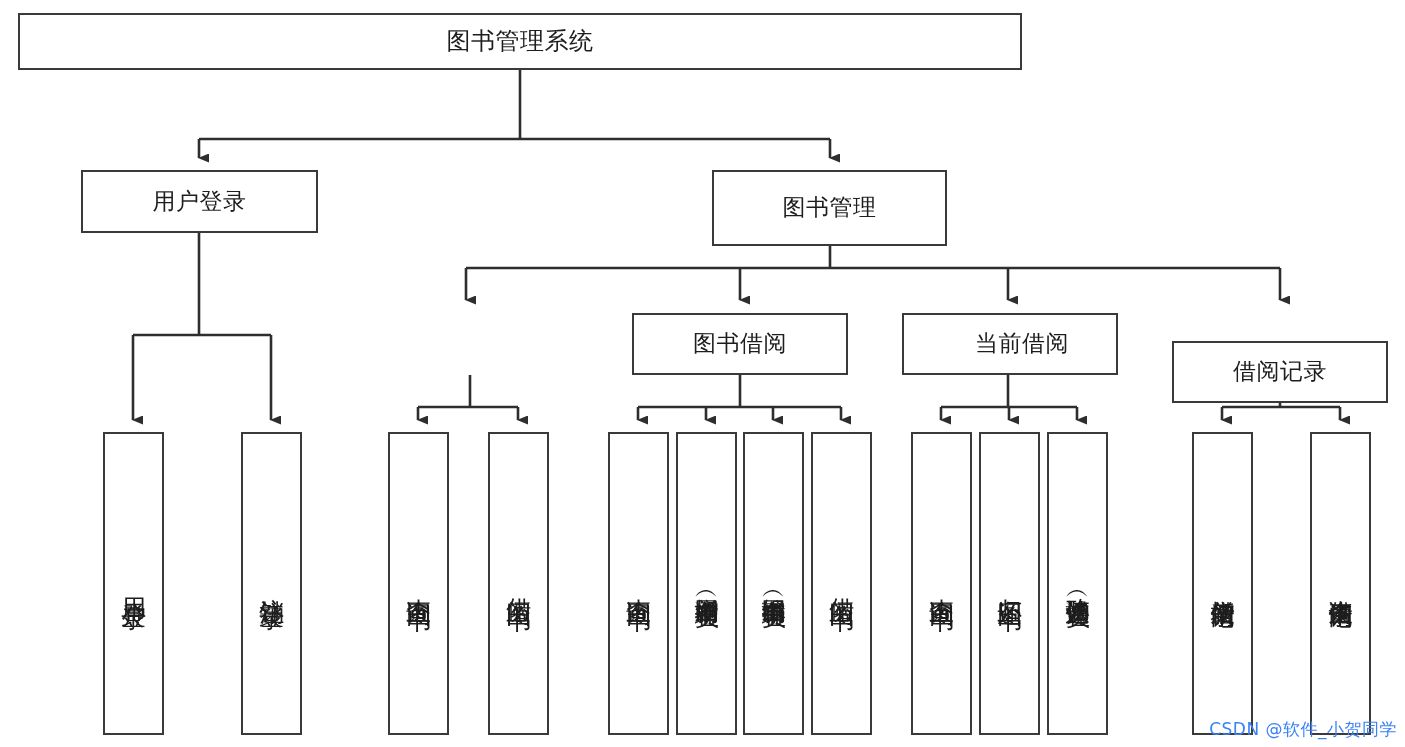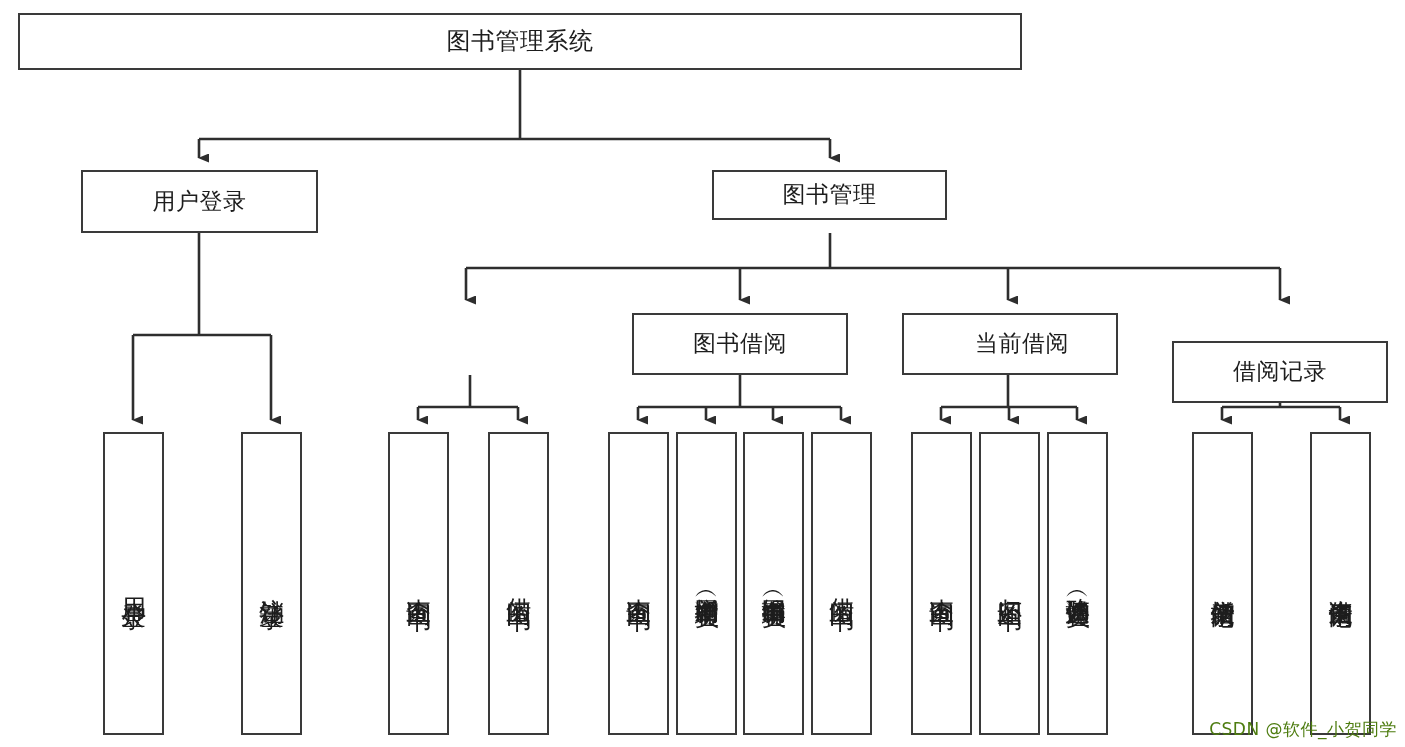--- a/index.html
+++ b/index.html
@@ -68,21 +68,21 @@
   }
   .node.vert.tall-text .node-label {
     font-size: 24px;
     letter-spacing: 1px;
   }
   #watermark {
     position: absolute;
     right: 8px;
     bottom: 6px;
     font-size: 17px;
-    color: #4d7c0f;
+    color: #3b82f6;
     letter-spacing: 0.5px;
     white-space: nowrap;
     z-index: 5;
   }
 </style>
 </head>
 <body>
 
 <div id="diagram-root">
 
@@ -136,21 +136,21 @@
     </g>
   </svg>
 
   <div class="node horiz root" style="left:18px; top:13px; width:1004px; height:57px;">
     <span class="node-label">图书管理系统</span>
   </div>
 
   <div class="node horiz" style="left:81px; top:170px; width:237px; height:63px;">
     <span class="node-label">用户登录</span>
   </div>
-  <div class="node horiz" style="left:712px; top:170px; width:235px; height:50px;">
+  <div class="node horiz" style="left:712px; top:170px; width:235px; height:76px;">
     <span class="node-label">图书管理</span>
   </div>
 
   <div class="node horiz" style="left:632px; top:313px; width:216px; height:62px;">
     <span class="node-label">图书借阅</span>
   </div>
   <div class="node horiz" style="left:902px; top:313px; width:216px; height:62px;padding-left:24px;">
     <span class="node-label">当前借阅</span>
   </div>
   <div class="node horiz" style="left:1172px; top:313px; width:216px; height:62px;margin-top:28px;">

